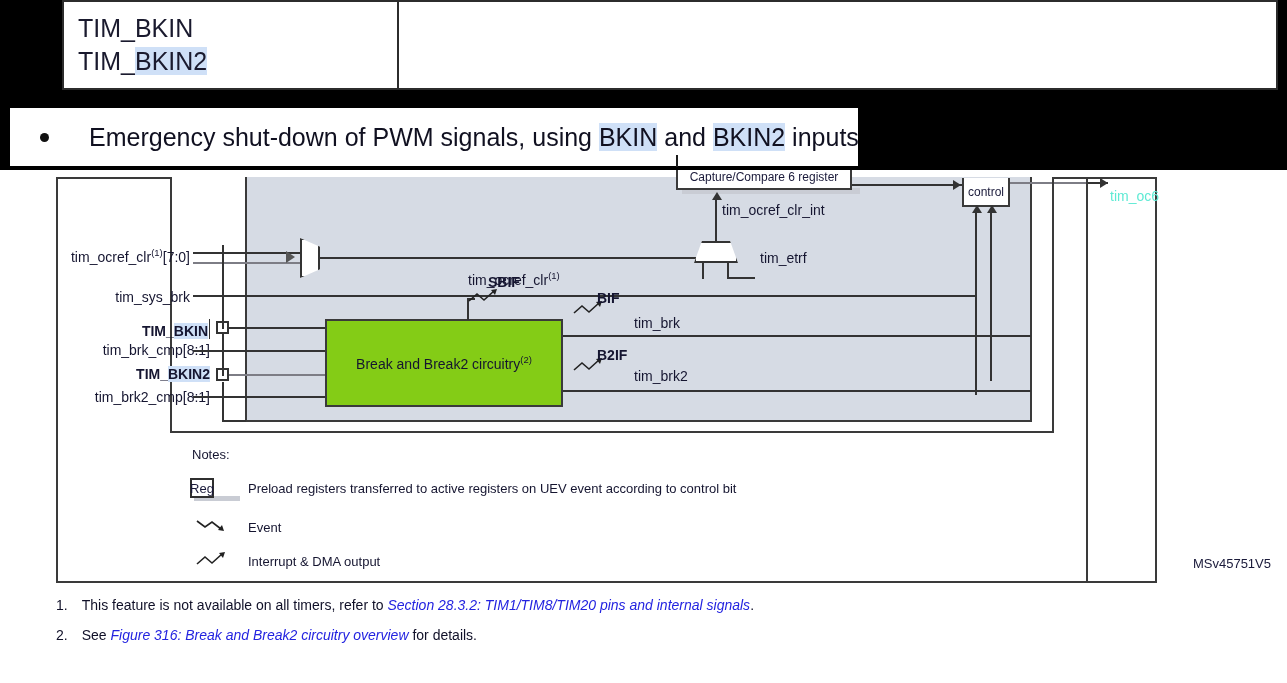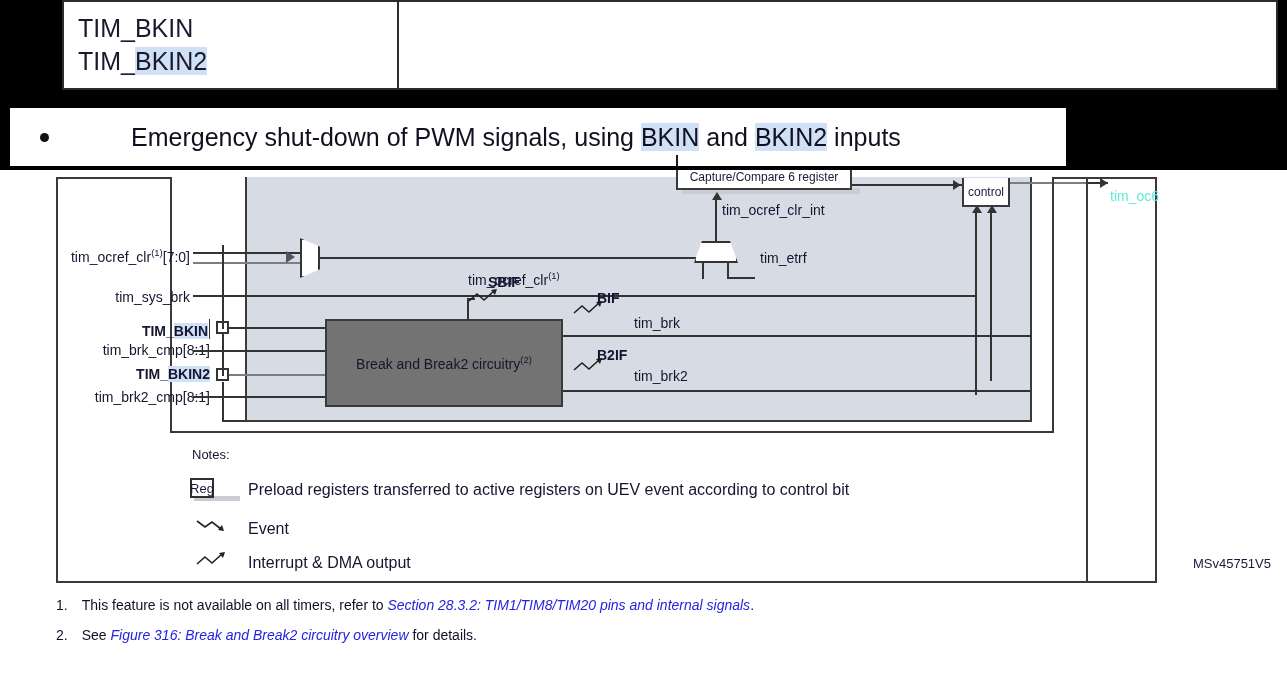--- a/index.html
+++ b/index.html
@@ -23,22 +23,22 @@
   .cell-names{width:335px;border-right:2px solid #2c2c2c;}
   .cell-dir{width:325px;border-right:2px solid #2c2c2c;align-items:center;justify-content:center;}
   .cell-desc{flex:1;}
   .tbl-line{font-size:25px;line-height:33px;white-space:nowrap;}
   .tbl-desc-line{font-size:24px;line-height:31px;white-space:nowrap;}
   .hl{background:#cfe0f7;}
   .caret{display:inline-block;width:1px;height:20px;background:#333;vertical-align:-3px;margin-left:1px;}
 
   
   #bullet-strip{
-    left:10px;top:108px;width:1056px;height:58px;background:#fff;
-    display:flex;align-items:center;gap:42px;
+    left:10px;top:108px;width:848px;height:58px;background:#fff;
+    display:flex;align-items:center;
   }
   #bullet-dot{
     margin-left:30px;width:9px;height:9px;border-radius:50%;background:#111;flex:none;
   }
   #bullet-text{margin-left:40px;font-size:25px;color:#101020;white-space:nowrap;}
   #tick-mark{left:676px;top:155px;width:2px;height:12px;background:#1b1b1b;}
 
   
   #page{
     left:0;top:170px;width:1287px;height:513px;background:#fff;
@@ -83,21 +83,21 @@
   #ccr6-shadow{left:682px;top:188px;width:178px;height:6px;background:#c9ccd4;}
 
   #control-box{
     left:962px;top:178px;width:48px;height:29px;background:#fff;
     border:2px solid #3a3a3a;border-top:none;box-sizing:border-box;
     display:flex;align-items:center;justify-content:center;
     font-size:12px;color:#1a1a3a;
   }
 
   #brk-box{
-    left:325px;top:319px;width:238px;height:88px;background:#737373;
+    left:325px;top:319px;width:238px;height:88px;background:#84cc16;
     border:2px solid #3a3a3a;box-sizing:border-box;
     display:flex;align-items:center;justify-content:center;
   }
   #brk-box .t{font-size:14px;color:#151530;}
   .sup{font-size:9.5px;vertical-align:super;}
 
   
   #mux{
     left:300px;top:238px;width:20px;height:40px;
     background:#fff;border:2px solid #333;box-sizing:border-box;
@@ -125,21 +125,21 @@
 
   
   #notes-title{left:192px;top:447px;font-size:13px;color:#151530;}
   #reg-chip{
     left:190px;top:478px;width:24px;height:20px;background:#fff;
     border:2px solid #2f2f2f;box-sizing:border-box;
     display:flex;align-items:center;justify-content:center;
     font-size:13px;color:#1a1a3a;
   }
   #reg-chip-shadow{left:194px;top:496px;width:46px;height:5px;background:#c9ccd4;}
-  .legend-text{font-size:16px;color:#151530;white-space:nowrap;}
+  .legend-text{font-size:13px;color:#151530;white-space:nowrap;}
 
   #msv{right:16px;top:556px;font-size:13px;color:#1a1a3a;margin-left:48px;}
 
   
   .footnote{font-size:14px;color:#101028;white-space:nowrap;}
   .fn-num{position:absolute;}
   .fn-link{color:#2323e0;font-style:italic;}
 </style>
 </head>
 <body>

